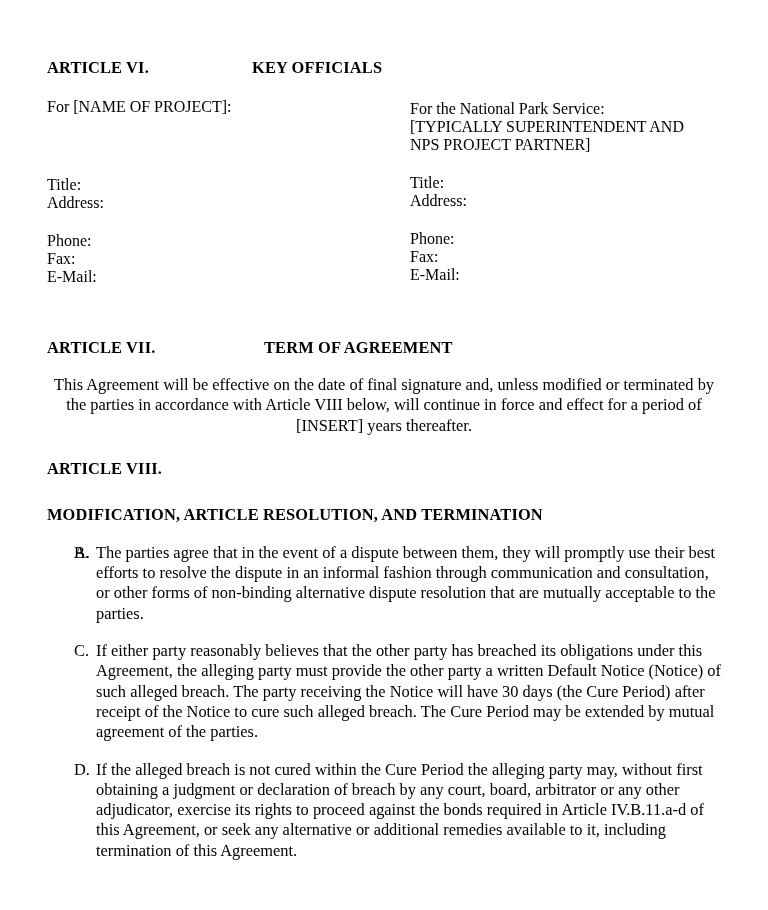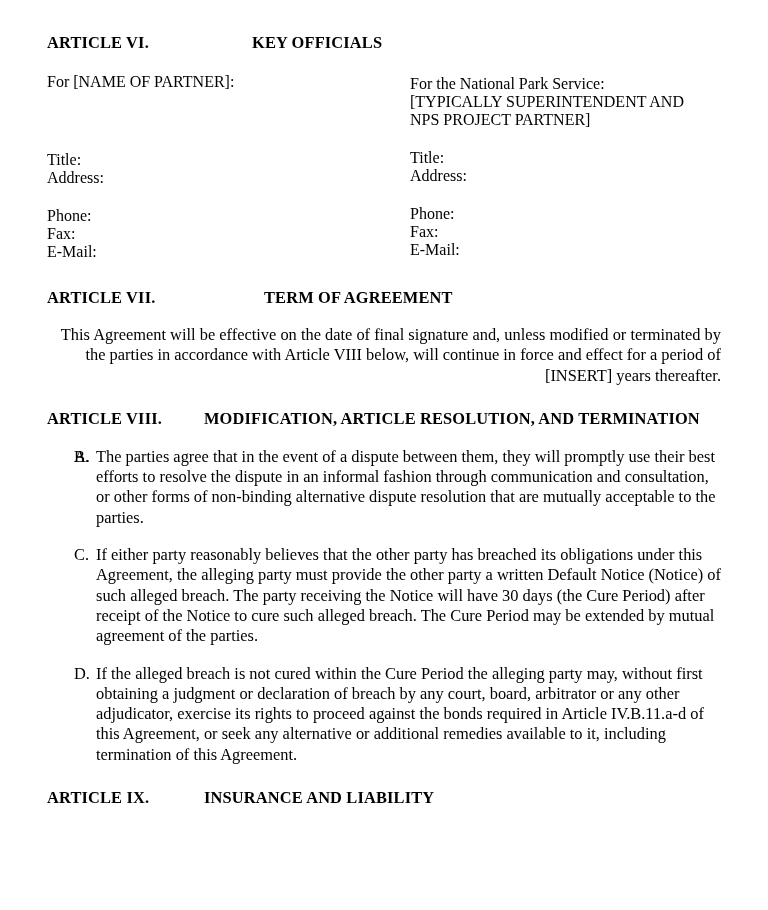--- a/index.html
+++ b/index.html
@@ -39,20 +39,21 @@
     align-items: baseline;
     letter-spacing: 0.15px;
   }
   .article-heading .art-label {
     display: inline-block;
     flex: 0 0 auto;
   }
   .article-heading .art-title {
     display: inline-block;
     flex: 0 0 auto;
+    margin-top: 25px;
   }
   
   .tab-wide .art-label { width: 205px; }
   .tab-narrow .art-label { width: 157px; }
   .col-left {
     position: absolute;
     left: 0;
     top: 0;
     width: 355px;
   }
@@ -64,21 +65,21 @@
   }
   .party-block {
     position: relative;
   }
 
   
   p.body-para {
     font-size: 16.4px;
     line-height: 20.3px;
     margin: 0;
-    text-align: right;
+    text-align: center;
   }
 
   
   ol.letter-list {
     list-style: none;
     margin: 0;
     padding: 0;
   }
   ol.letter-list > li {
     position: relative;
@@ -105,21 +106,21 @@
   <div class="content">
 
     <div class="article-heading tab-wide" style="margin-bottom:20px;">
       <span class="art-label">ARTICLE VI.</span>
       <span class="art-title">KEY OFFICIALS</span>
     </div>
 
     <div class="party-block" style="height:214px;">
 
       <div class="col-left">
-        <div>For [NAME OF PARTNER]:</div>
+        <div>For [NAME OF PROJECT]:</div>
         <div class="spacer-line"></div>
         <div class="spacer-line"></div>
         <div class="spacer-line"></div>
         <div>Title:</div>
         <div>Address:</div>
         <div class="spacer-line"></div>
         <div>Phone:</div>
         <div>Fax:</div>
         <div>E-Mail:</div>
       </div>
@@ -138,21 +139,21 @@
       </div>
     </div>
 
     <div class="article-heading tab-wide" style="margin-bottom:17px;gap:12px;">
       <span class="art-label">ARTICLE VII.</span>
       <span class="art-title">TERM OF AGREEMENT</span>
     </div>
 
     <p class="body-para" style="margin-bottom:22px;">This Agreement will be effective on the date of final signature and, unless modified or terminated by the parties in accordance with Article VIII below, will continue in force and effect for a period of [INSERT] years thereafter.</p>
 
-    <div class="article-heading tab-narrow" style="margin-bottom:18px;">
+    <div class="article-heading tab-narrow" style="margin-bottom:18px;flex-direction:column;">
       <span class="art-label">ARTICLE VIII.</span>
       <span class="art-title">MODIFICATION, ARTICLE RESOLUTION, AND TERMINATION</span>
     </div>
 
     <ol class="letter-list" style="margin-bottom:22px;">
       <li>
         <span class="marker">A.</span>
       </li>
       <li>
         <span class="marker">B.</span>

